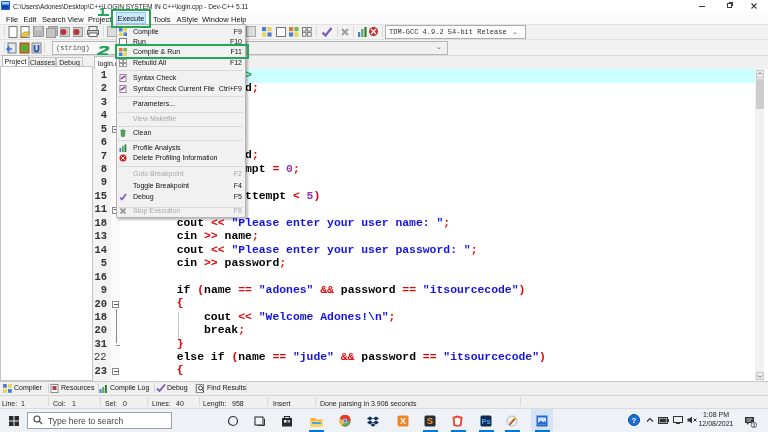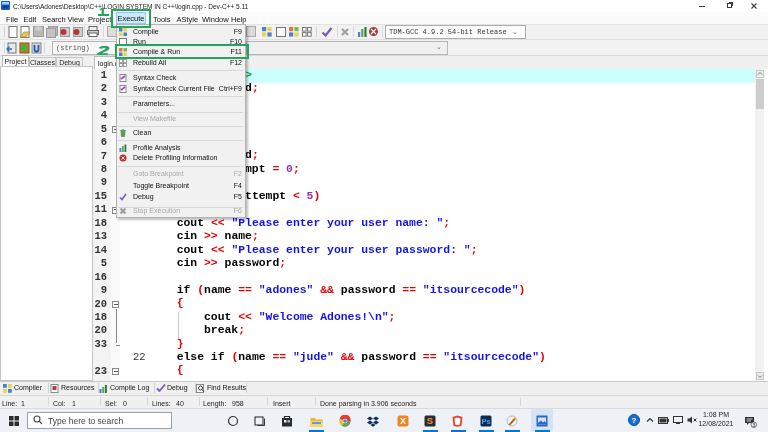--- a/index.html
+++ b/index.html
@@ -225,22 +225,22 @@
       <div class="abs mono" style="left:94px;top:203.35px;width:13px;text-align:right;font-size:10.5px;font-weight:bold;color:#333;line-height:13.45px;">11</div>
       <div class="abs mono" style="left:94px;top:216.79999999999998px;width:13px;text-align:right;font-size:10.5px;font-weight:bold;color:#333;line-height:13.45px;">18</div>
       <div class="abs mono" style="left:94px;top:230.24999999999997px;width:13px;text-align:right;font-size:10.5px;font-weight:bold;color:#333;line-height:13.45px;">13</div>
       <div class="abs mono" style="left:94px;top:243.7px;width:13px;text-align:right;font-size:10.5px;font-weight:bold;color:#333;line-height:13.45px;">14</div>
       <div class="abs mono" style="left:94px;top:257.15px;width:13px;text-align:right;font-size:10.5px;font-weight:bold;color:#333;line-height:13.45px;">5</div>
       <div class="abs mono" style="left:94px;top:270.6px;width:13px;text-align:right;font-size:10.5px;font-weight:bold;color:#333;line-height:13.45px;">16</div>
       <div class="abs mono" style="left:94px;top:284.04999999999995px;width:13px;text-align:right;font-size:10.5px;font-weight:bold;color:#333;line-height:13.45px;">9</div>
       <div class="abs mono" style="left:94px;top:297.5px;width:13px;text-align:right;font-size:10.5px;font-weight:bold;color:#333;line-height:13.45px;">20</div>
       <div class="abs mono" style="left:94px;top:310.95px;width:13px;text-align:right;font-size:10.5px;font-weight:bold;color:#333;line-height:13.45px;">18</div>
       <div class="abs mono" style="left:94px;top:324.4px;width:13px;text-align:right;font-size:10.5px;font-weight:bold;color:#333;line-height:13.45px;">20</div>
-      <div class="abs mono" style="left:94px;top:337.85px;width:13px;text-align:right;font-size:10.5px;font-weight:bold;color:#333;line-height:13.45px;">33</div>
-      <div class="abs mono" style="left:94px;top:351.29999999999995px;width:13px;font-size:10.5px;font-weight:normal;color:#333;line-height:13.45px;padding-left:39px;">22</div>
+      <div class="abs mono" style="left:94px;top:337.85px;width:13px;text-align:right;font-size:10.5px;font-weight:bold;color:#333;line-height:13.45px;">31</div>
+      <div class="abs mono" style="left:94px;top:351.29999999999995px;width:13px;font-size:10.5px;font-weight:normal;color:#333;line-height:13.45px;">22</div>
       <div class="abs mono" style="left:94px;top:364.75px;width:13px;text-align:right;font-size:10.5px;font-weight:bold;color:#333;line-height:13.45px;">23</div>
     </div>
 
 <div id="folds">
       <div class="abs" style="left:112px;top:125.85px;width:7px;height:7px;border:1px solid #888;background:#fff;"></div>
       <div class="abs" style="left:113.5px;top:128.65px;width:4px;height:1px;background:#555;"></div>
       <div class="abs" style="left:112px;top:206.54999999999998px;width:7px;height:7px;border:1px solid #888;background:#fff;"></div>
       <div class="abs" style="left:113.5px;top:209.35px;width:4px;height:1px;background:#555;"></div>
       <div class="abs" style="left:112px;top:300.7px;width:7px;height:7px;border:1px solid #888;background:#fff;"></div>
       <div class="abs" style="left:113.5px;top:303.5px;width:4px;height:1px;background:#555;"></div>

